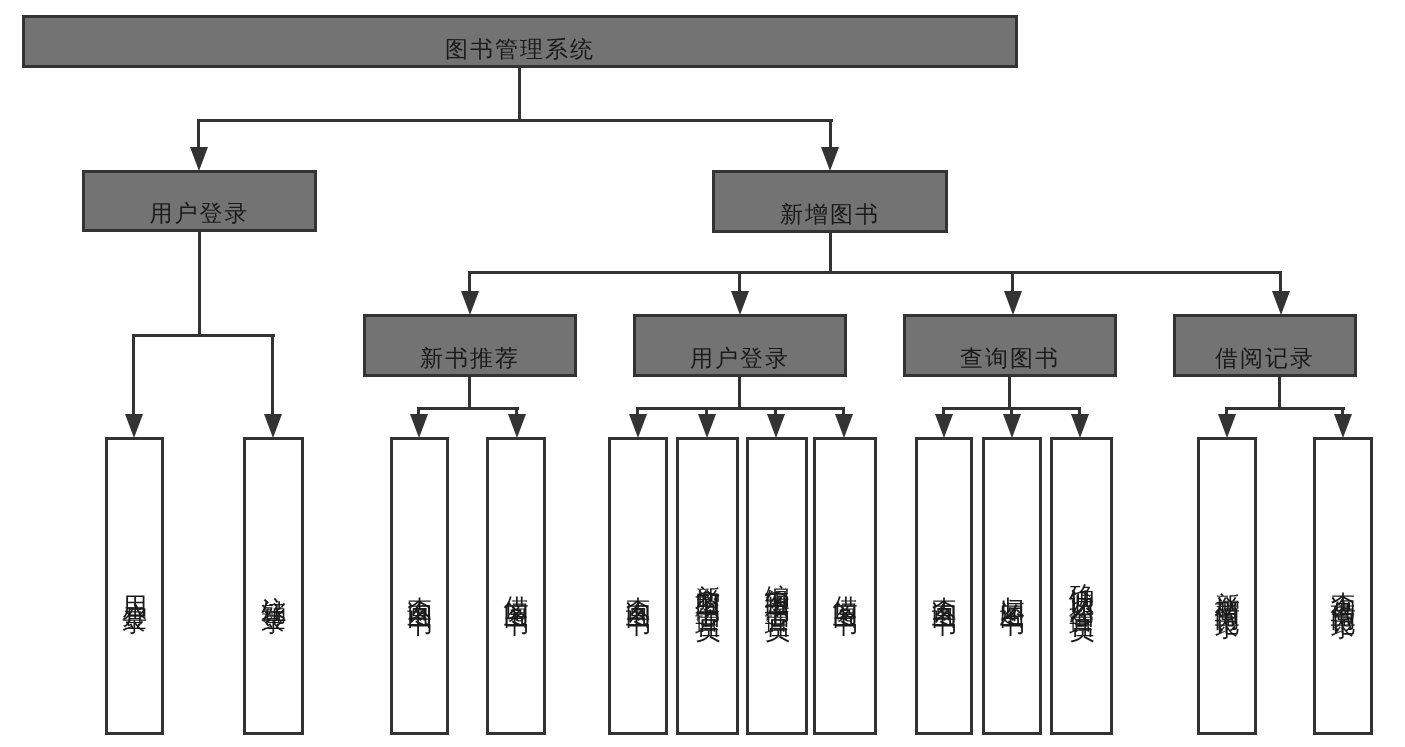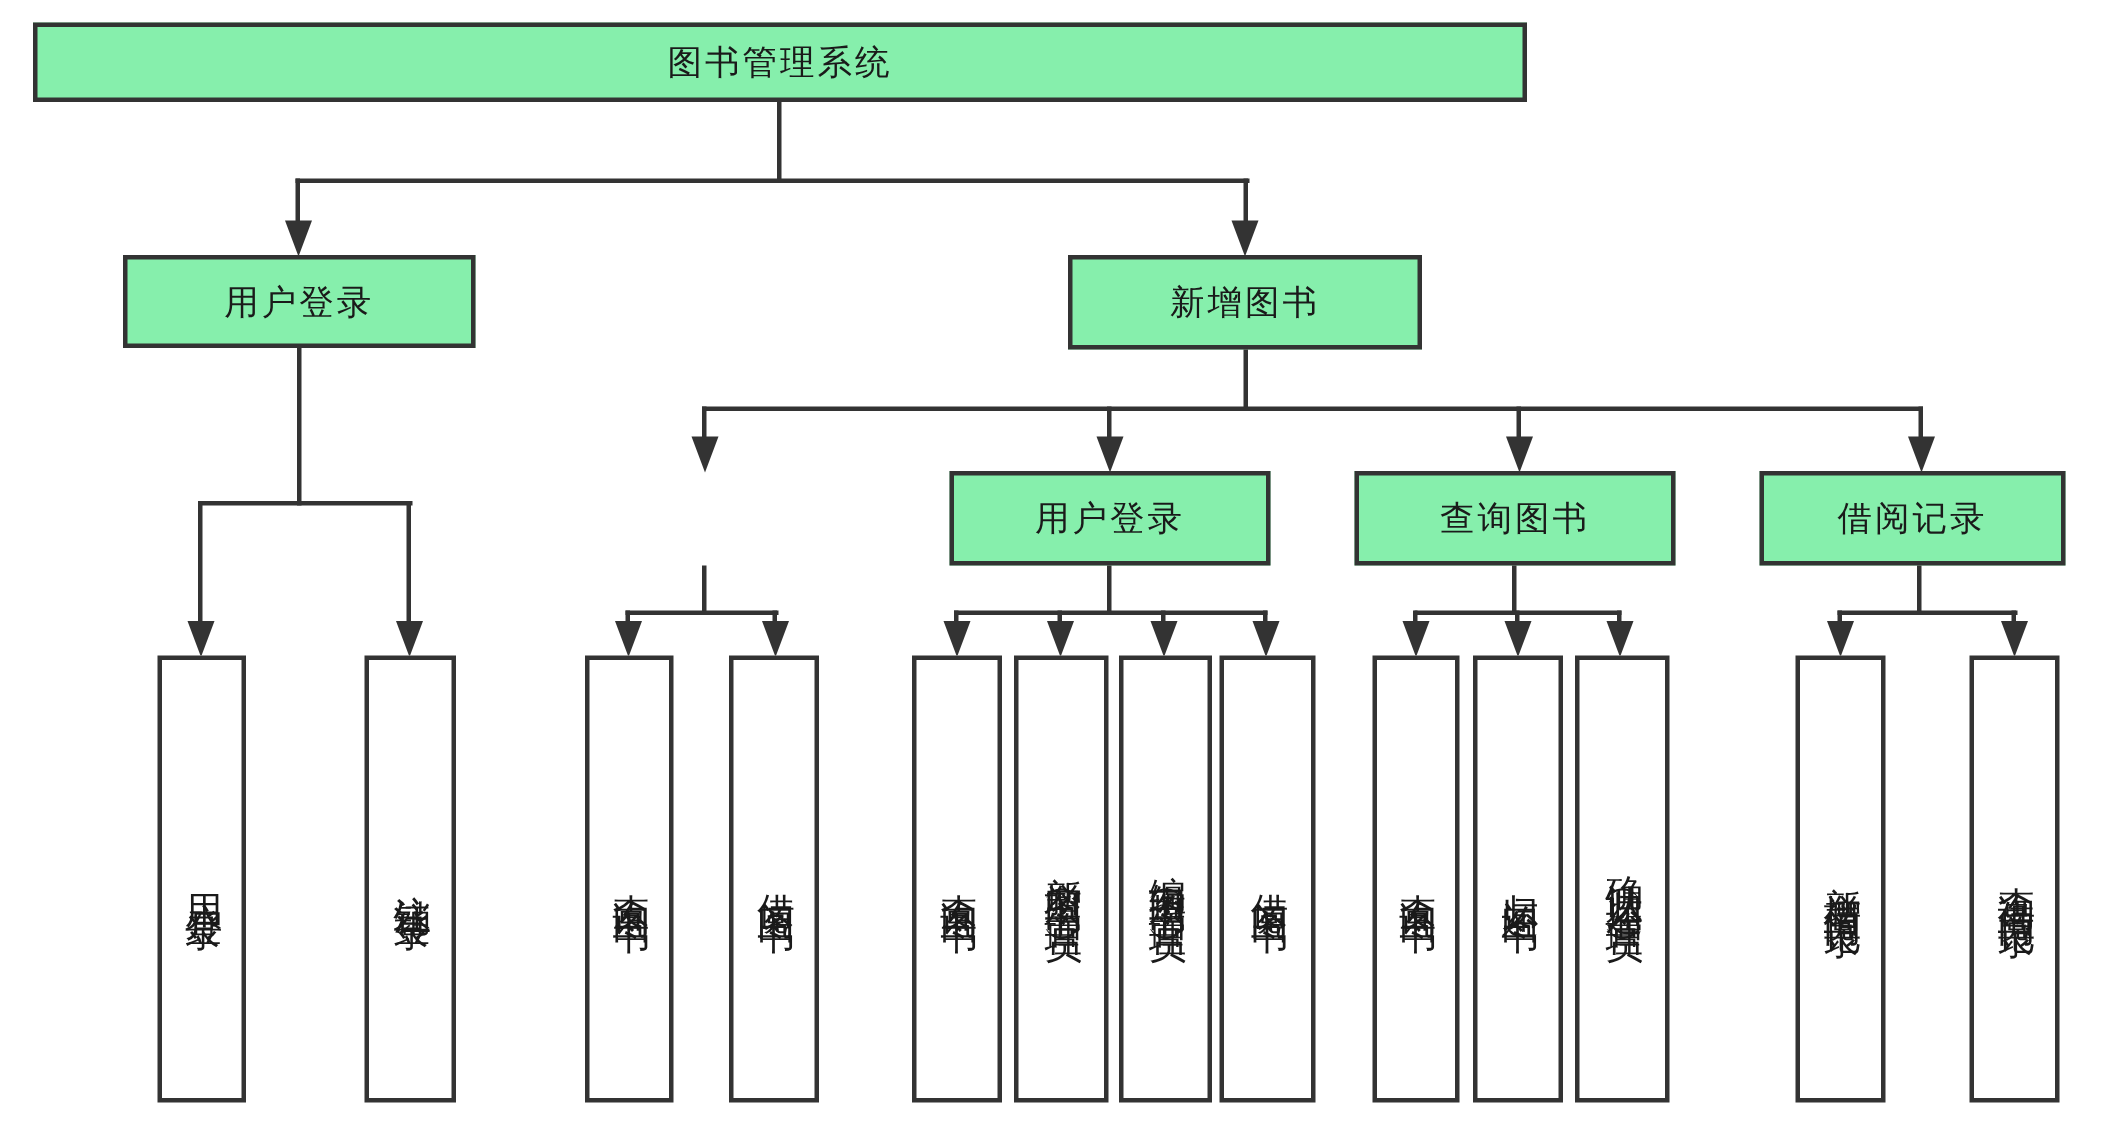--- a/index.html
+++ b/index.html
@@ -8,23 +8,23 @@
     width: 1405px;
     height: 747px;
     background: var(--bg, #ffffff);
     overflow: hidden;
     font-family: "Liberation Sans", "DejaVu Sans", sans-serif;
   }
   .hbox {
     position: absolute;
     box-sizing: border-box;
     border: 3px solid var(--line, #333333);
-    background: #86efac;
+    background: #737373;
     display: flex;
-    align-items: center;
+    align-items: flex-end;
     justify-content: center;
     font-size: 23px;
     color: var(--text, #1a1a1a);
     letter-spacing: 2px;
     white-space: nowrap;
   }
   .vbox {
     position: absolute;
     box-sizing: border-box;
     border: 3px solid var(--line, #333333);
@@ -100,27 +100,30 @@
   <div class="line" style="left:468px; top:271px; width:814px; height:3px;"></div>
   <div class="line" style="left:468px; top:271px; width:3px; height:22px;"></div>
   <div class="arrow" style="left:461px; top:291px;"></div>
   <div class="line" style="left:738px; top:271px; width:3px; height:22px;"></div>
   <div class="arrow" style="left:731px; top:291px;"></div>
   <div class="line" style="left:1011px; top:271px; width:3px; height:22px;"></div>
   <div class="arrow" style="left:1004px; top:291px;"></div>
   <div class="line" style="left:1279px; top:271px; width:3px; height:22px;"></div>
   <div class="arrow" style="left:1272px; top:291px;"></div>
 
+  <div class="hbox" style="left:363px; top:314px; width:214px; height:63px;">
+    <span>新书推荐</span>
+  </div>
   <div class="hbox" style="left:633px; top:314px; width:214px; height:63px;">
     <span>用户登录</span>
   </div>
   <div class="hbox" style="left:903px; top:314px; width:214px; height:63px;">
     <span>查询图书</span>
   </div>
-  <div class="hbox" style="left:1173px; top:314px; width:204px; height:63px;">
+  <div class="hbox" style="left:1173px; top:314px; width:184px; height:63px;">
     <span>借阅记录</span>
   </div>
 
   <div class="line" style="left:468px; top:377px; width:3px; height:33px;"></div>
   <div class="line" style="left:417px; top:407px; width:102px; height:3px;"></div>
   <div class="line" style="left:417px; top:407px; width:3px; height:10px;"></div>
   <div class="arrow" style="left:410px; top:414px;"></div>
   <div class="line" style="left:515px; top:407px; width:3px; height:10px;"></div>
   <div class="arrow" style="left:508px; top:414px;"></div>
 

